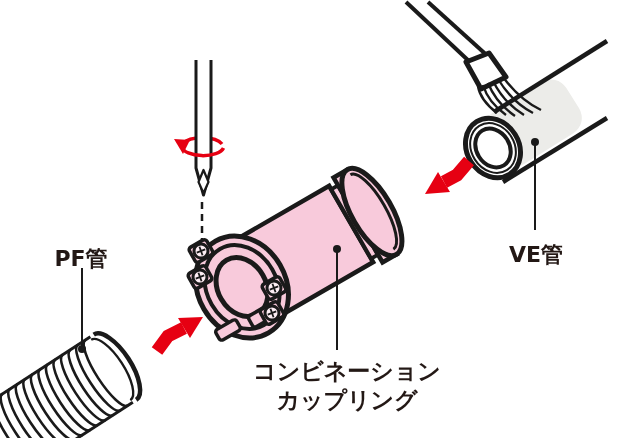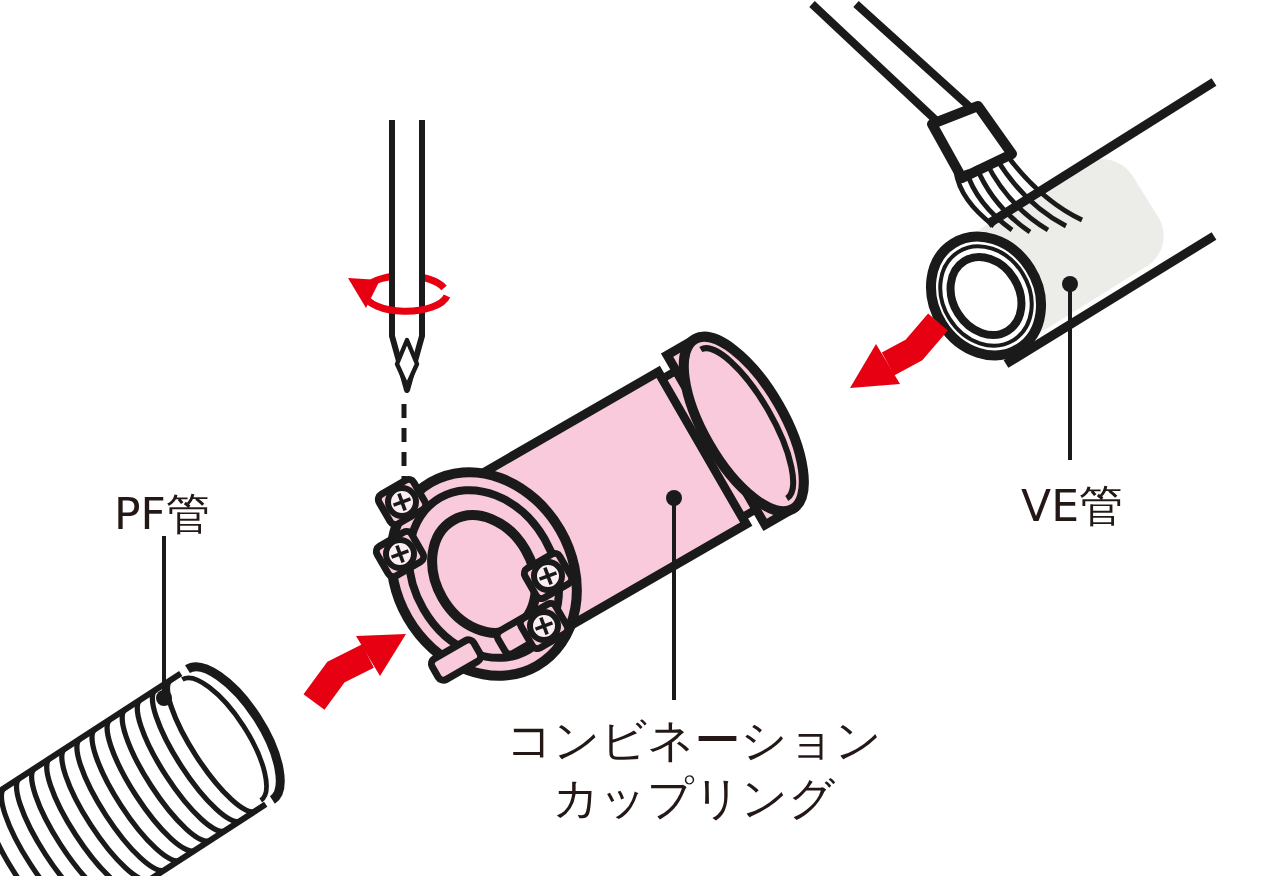--- a/index.html
+++ b/index.html
@@ -1,17 +1,17 @@
 <!DOCTYPE html>
 <html style="--background: #FFFFFF; --coupling_pink: #F8CADB; --pipe_gray: #ECECE9; --arrow_red: #E60012; --line_black: #1A1A1A; --label_color: #231815;"><head>
 <meta charset="utf-8">
 <style>
   html,body{margin:0;padding:0;background:#fff;}
   #stage{position:relative;width:638px;height:438px;background:var(--background,#fff);overflow:hidden;
-         font-family:"DejaVu Sans",sans-serif;}
+         font-family:"DejaVu Sans",sans-serif;font-weight:bold;}
   svg{position:absolute;left:0;top:0;}
   .k{stroke:var(--line_black,#1a1a1a);}
   .pink{fill:var(--coupling_pink,#f8cadb);}
   .gray{fill:var(--pipe_gray,#ecece9);}
   .red{fill:var(--arrow_red,#e60012);}
   .redstroke{stroke:var(--arrow_red,#e60012);fill:none;}
   .nf{fill:none;}
   .wf{fill:#ffffff;}
   .lbl{font-family:"DejaVu Sans",sans-serif;font-size:22px;fill:var(--label_color,#231815);}
   .lbl2{font-size:23px;}

